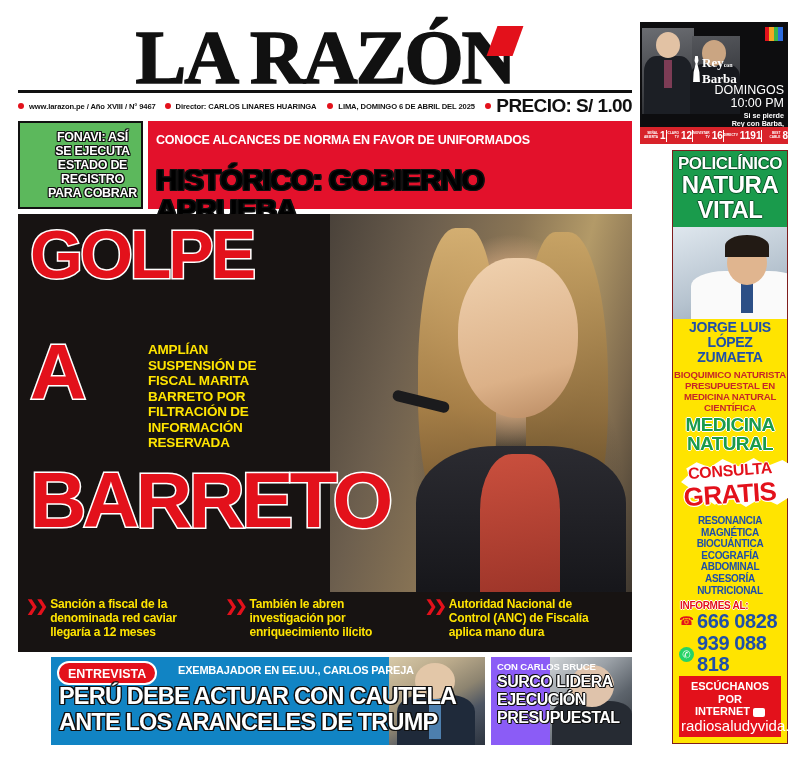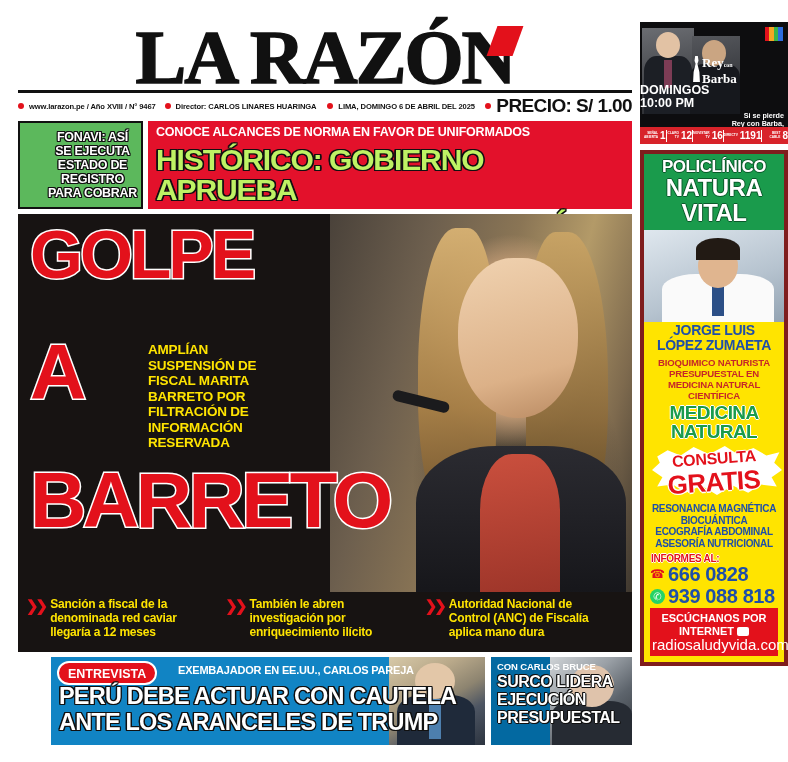--- a/index.html
+++ b/index.html
@@ -41,25 +41,25 @@
   .fonavi{
     width:125px;background:#5cb85c;border:2px solid #111;box-sizing:border-box;
     display:flex;align-items:center;justify-content:center;flex-direction:column;
   }
   .fonavi span{
     display:block;color:#fff;font-weight:bold;font-size:12.5px;line-height:14px;
     text-align:center;letter-spacing:-0.3px;
     text-shadow:-1px 0 #111,0 -1px #111,1px 0 #111,0 1px #111,-1px -1px #111,1px 1px #111,1px -1px #111,-1px 1px #111;
     margin-left:24px;
   }
-  .redbanner{flex:1;background:#e3112b;margin-left:5px;padding:4px 6px 2px 8px;box-sizing:border-box;}
+  .redbanner{flex:1;background:#e3112b;margin-left:5px;padding:12px 6px 2px 8px;box-sizing:border-box;}
   .kicker{color:#fff;font-weight:bold;font-size:12.5px;letter-spacing:-0.2px;line-height:14px;}
   .bigyellow{
-    color:#bef264;font-weight:bold;font-size:30px;line-height:30px;letter-spacing:-1.1px;
-    margin-top:6px;
+    color:#000000;font-weight:bold;font-size:30px;line-height:30px;letter-spacing:-1.1px;
+    margin-top:18px;
     text-shadow:-1.4px 0 #111,0 -1.4px #111,1.4px 0 #111,0 1.4px #111,-1.4px -1.4px #111,1.4px 1.4px #111,1.4px -1.4px #111,-1.4px 1.4px #111;
   }
 
   
   .story{position:relative;margin-top:5px;height:378px;background:#171312;overflow:hidden;}
   .story-photo{
     position:absolute;right:0;top:0;width:302px;height:378px;
     background:
       radial-gradient(ellipse 120px 150px at 60% 34%, #e8c39d 0%, #d8ab82 42%, rgba(180,130,95,0) 72%),
       radial-gradient(ellipse 150px 200px at 62% 70%, #2a2622 0%, rgba(42,38,34,0) 70%),
@@ -98,21 +98,21 @@
   .ent-pill span{color:#fff;font-weight:bold;font-size:12.5px;letter-spacing:0px;}
   .ent-kicker{position:absolute;left:127px;top:7px;color:#fff;font-weight:bold;font-size:11px;letter-spacing:-0.2px;}
   .ent-head{position:absolute;left:8px;top:26px;color:#fff;font-weight:bold;font-size:23.5px;line-height:26px;letter-spacing:-0.8px;
     text-shadow:-1.2px 0 #111,0 -1.2px #111,1.2px 0 #111,0 1.2px #111,1.2px 1.2px #111,-1.2px -1.2px #111,1.2px -1.2px #111,-1.2px 1.2px #111;}
   .ent-photo{position:absolute;right:0;top:0;width:96px;height:88px;
     background:linear-gradient(150deg,#d7c9a8 0%,#b9a98a 28%,#8d8470 52%,#4e5663 70%,#2c3440 100%);}
   .ent-photo .h{position:absolute;left:26px;top:6px;width:40px;height:36px;border-radius:50%;background:#e3c7a8;}
   .ent-photo .b{position:absolute;left:8px;top:38px;width:78px;height:52px;background:#1f2a3a;border-radius:32% 32% 0 0;}
   .ent-photo .t{position:absolute;left:40px;top:42px;width:12px;height:40px;background:#4d7fae;}
 
-  .surco-box{position:relative;flex:1;margin-left:6px;background:#0369a1;overflow:hidden;}
+  .surco-box{position:relative;flex:1;margin-left:6px;background:#8b5cf6;overflow:hidden;}
   .surco-kicker{position:absolute;left:6px;top:4px;color:#fff;font-weight:bold;font-size:9.5px;letter-spacing:-0.1px;}
   .surco-head{position:absolute;left:6px;top:16px;color:#fff;font-weight:bold;font-size:16px;line-height:18px;letter-spacing:-0.5px;
     text-shadow:-1px 0 #111,0 -1px #111,1px 0 #111,0 1px #111,1px 1px #111,-1px -1px #111;}
   .surco-photo{position:absolute;right:0;top:0;width:82px;height:88px;
     background:linear-gradient(140deg,#cfd3d6 0%,#9aa0a6 34%,#5d646c 62%,#2f343a 100%);}
   .surco-photo .h{position:absolute;left:20px;top:8px;width:44px;height:42px;border-radius:50%;background:#dfc3ab;}
   .surco-photo .b{position:absolute;left:2px;top:44px;width:80px;height:46px;background:#262b33;border-radius:28% 28% 0 0;}
 
   
   .side{position:absolute;left:640px;top:22px;width:148px;}
@@ -122,29 +122,29 @@
   .tv-ad .bodyL{position:absolute;left:4px;top:34px;width:48px;height:58px;background:#1c1f25;border-radius:26% 26% 0 0;}
   .tv-ad .tieL{position:absolute;left:24px;top:38px;width:8px;height:28px;background:#7d3c55;}
   .tv-ad .bgR{position:absolute;left:52px;top:14px;width:48px;height:78px;background:linear-gradient(170deg,#55575c,#232529);}
   .tv-ad .faceR{position:absolute;left:62px;top:18px;width:24px;height:26px;border-radius:50%;background:#caa582;}
   .tv-ad .bodyR{position:absolute;left:50px;top:42px;width:50px;height:50px;background:#16181d;border-radius:26% 26% 0 0;}
   .tv-logo{position:absolute;right:5px;top:5px;width:18px;height:14px;
     background:linear-gradient(90deg,#e3111b 0 25%,#f5a623 25% 50%,#39b54a 50% 75%,#2d6cdf 75% 100%);}
   .tv-brand{position:absolute;left:62px;top:34px;color:#fff;font-family:"Liberation Serif",serif;font-weight:bold;font-size:13px;line-height:13px;text-align:left;}
   .tv-brand small{font-size:6px;}
   .tv-chess{position:absolute;left:52px;top:34px;width:9px;height:26px;background:#fff;clip-path:polygon(35% 0,65% 0,72% 18%,60% 30%,82% 62%,88% 100%,12% 100%,18% 62%,40% 30%,28% 18%);}
-  .tv-dom{position:absolute;left:0;right:4px;top:62px;color:#fff;font-weight:bold;font-size:12.5px;line-height:13px;}
+  .tv-dom{position:absolute;left:0;right:4px;top:62px;color:#fff;font-weight:normal;font-size:12.5px;line-height:13px;text-align:right;}
   .tv-sub{position:absolute;left:0;right:4px;top:90px;color:#fff;font-weight:bold;font-size:7.2px;line-height:8.4px;text-align:right;}
   .tv-channels{position:absolute;left:0;bottom:0;width:100%;height:17px;background:#d8232a;display:flex;align-items:center;}
   .chn{flex:1;display:flex;align-items:center;justify-content:center;border-right:1px solid #fff;height:12px;}
   .chn:last-child{border-right:none;}
   .chn .lbl{color:#fff;font-size:3.2px;font-weight:bold;line-height:3.4px;text-align:right;margin-right:2px;}
   .chn .num{color:#fff;font-size:10px;font-weight:bold;}
 
-  .nat-ad{margin-top:6px;background:#ffe400;border:4px solid #7f1d1d;box-sizing:border-box;}
+  .nat-ad{margin-top:6px;background:#ffe400;border:1px solid #7f1d1d;box-sizing:border-box;margin-left:32px;}
   .nat-head{background:#1a9b4c;padding:4px 2px 5px;}
   .nat-head div{color:#fff;font-weight:bold;text-align:center;letter-spacing:-0.5px;line-height:1;
     text-shadow:-1px 0 #0a5a2b,0 -1px #0a5a2b,1px 0 #0a5a2b,0 1px #0a5a2b;}
   .nat-h1{font-size:17px;}
   .nat-h2{font-size:24px;margin-top:1px;}
   .nat-h3{font-size:24px;margin-top:1px;}
   .doc-photo{position:relative;height:92px;background:linear-gradient(160deg,#dfe7ee,#b6c3cf 60%,#93a3b2);overflow:hidden;}
   .doc-photo .coat{position:absolute;left:18px;top:44px;width:112px;height:50px;background:#fafafa;border-radius:30% 30% 0 0;}
   .doc-photo .fc{position:absolute;left:54px;top:14px;width:40px;height:44px;border-radius:50%;background:#e0b58f;}
   .doc-photo .hr{position:absolute;left:52px;top:8px;width:44px;height:22px;border-radius:50% 50% 0 0;background:#221a14;}

